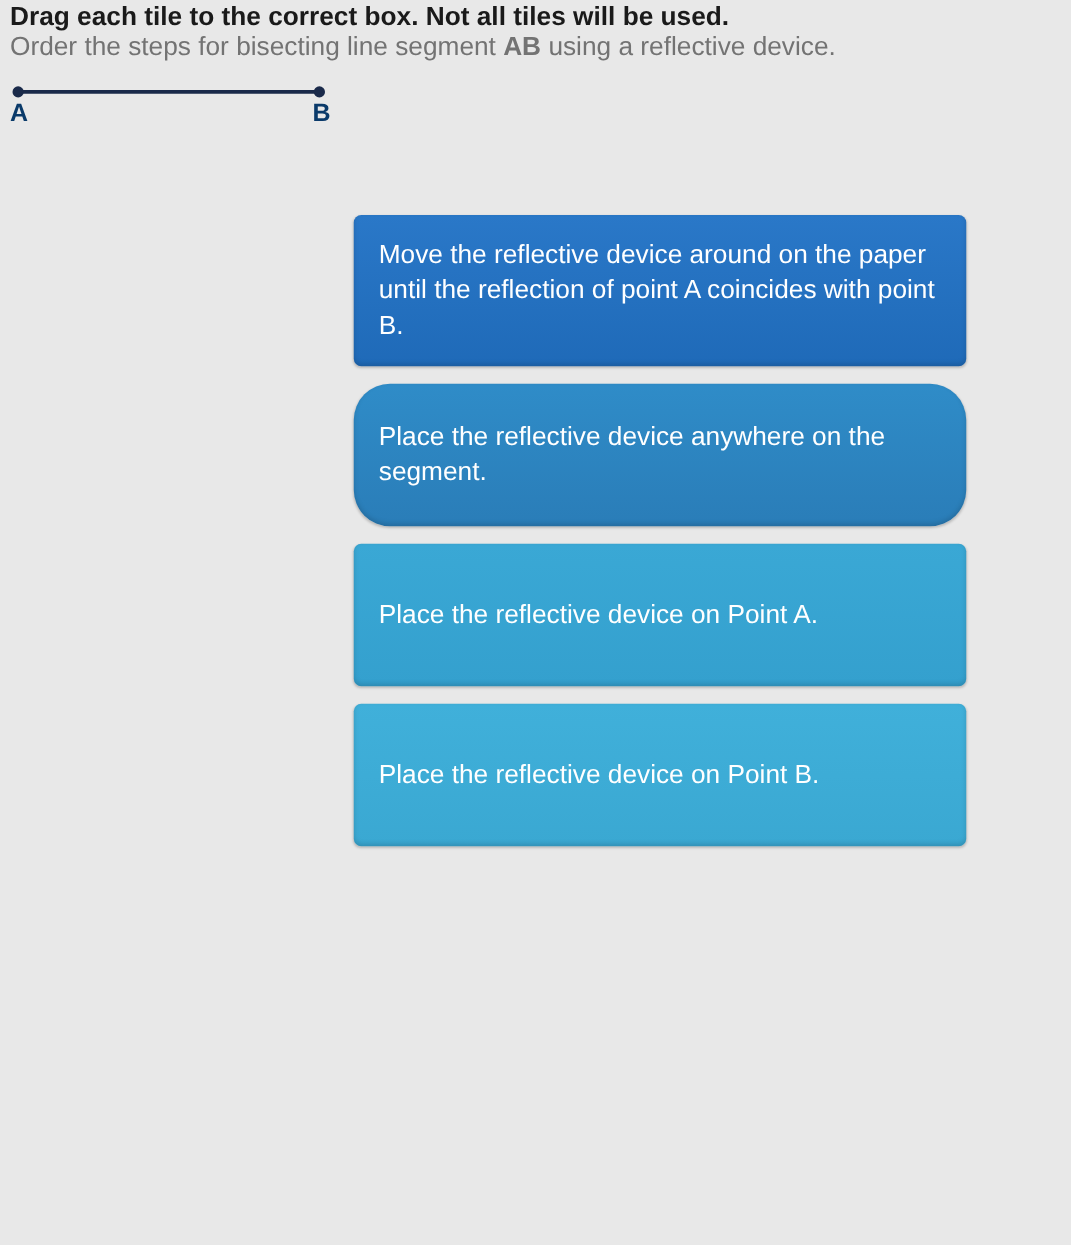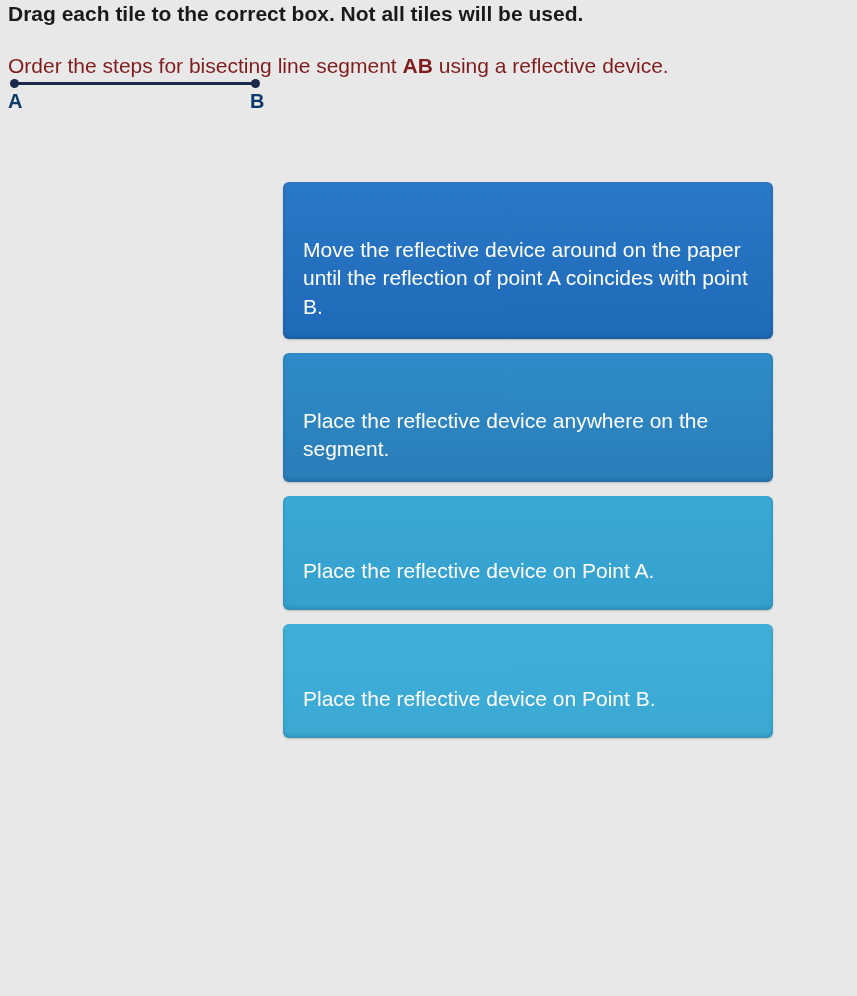--- a/index.html
+++ b/index.html
@@ -8,26 +8,26 @@
     height: 996px;
     background: #e8e8e8;
     font-family: Arial, Helvetica, sans-serif;
     padding: 0 8px;
     overflow: hidden;
   }
   .instruction {
     font-size: 21px;
     font-weight: 600;
     color: #1a1a1a;
-    margin-bottom: 28px;
     margin-top: 2px;
   }
   .prompt {
     font-size: 21px;
-    color: #7f1d1d;
+    color: #737373;
+    margin-bottom: 18px;
   }
   .prompt .bold { font-weight: 700; }
   .segment-wrap {
     margin-left: 2px;
     margin-bottom: 80px;
   }
   .segment {
     position: relative;
     width: 250px;
     height: 24px;
@@ -72,25 +72,25 @@
     color: #ffffff;
     font-size: 21px;
     line-height: 1.35;
     min-height: 114px;
     display: flex;
     align-items: center;
     cursor: grab;
     box-shadow: inset 0 -2px 4px rgba(0,0,0,0.15), 0 1px 2px rgba(0,0,0,0.2);
   }
   .tile-0 { background: linear-gradient(to bottom, #2a78c8, #1f6ab8); }
-  .tile-1 { background: linear-gradient(to bottom, #2f8cc8, #2a7db8); }
+  .tile-1 { background: linear-gradient(to bottom, #2f8cc8, #2a7db8); border-radius: 29px; }
   .tile-2 { background: linear-gradient(to bottom, #35a0d0, #2f90c2); }
   .tile-3 { background: linear-gradient(to bottom, #3aa8d5, #34a0ce); justify-content: flex-end; }
   .tile-4 { background: linear-gradient(to bottom, #40b0da, #3aa8d2); align-items: center; }
-  .tile-text { width: 100%; margin-top: 36px; }
+  .tile-text { width: 100%; }
 </style>
 </head>
 <body>
 
 <div class="instruction">Drag each tile to the correct box. Not all tiles will be used.</div>
 
 <div class="prompt">
   <span>Order the steps for bisecting line segment </span><span class="bold">AB</span><span> using a reflective device.</span>
 </div>
 

